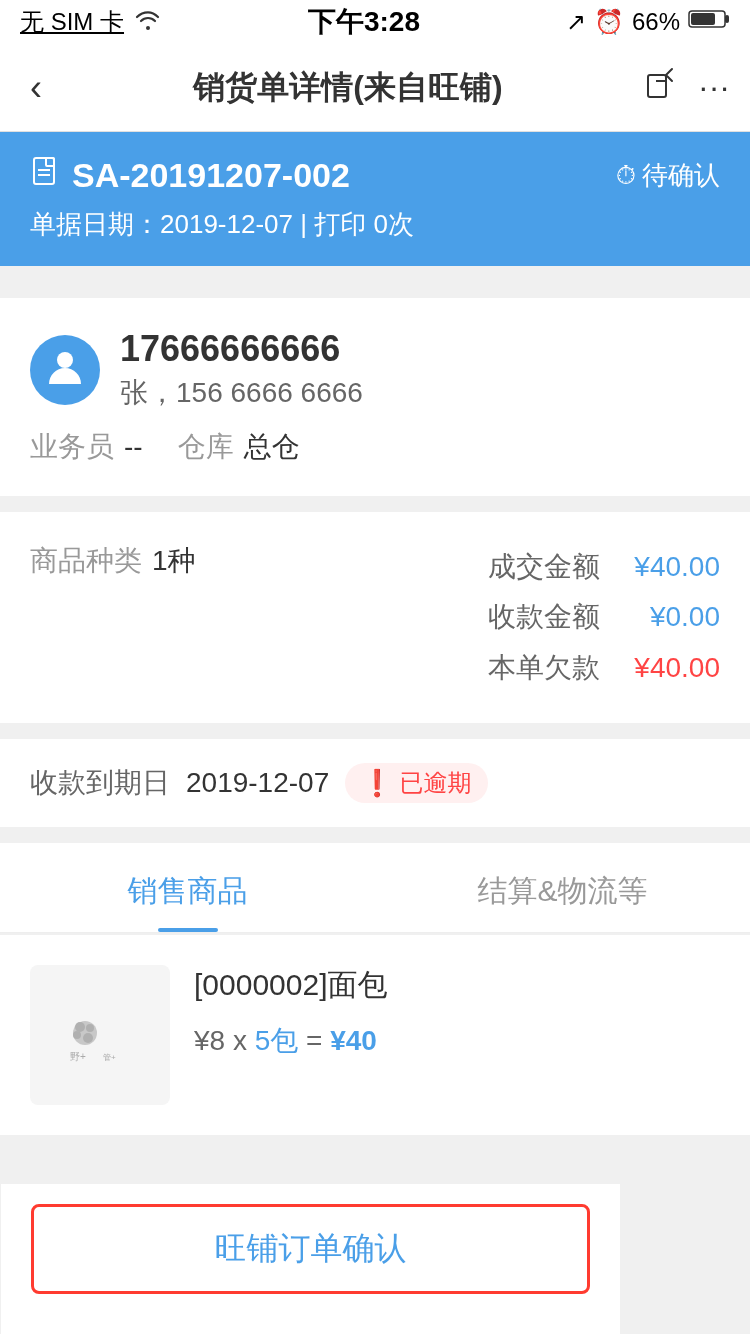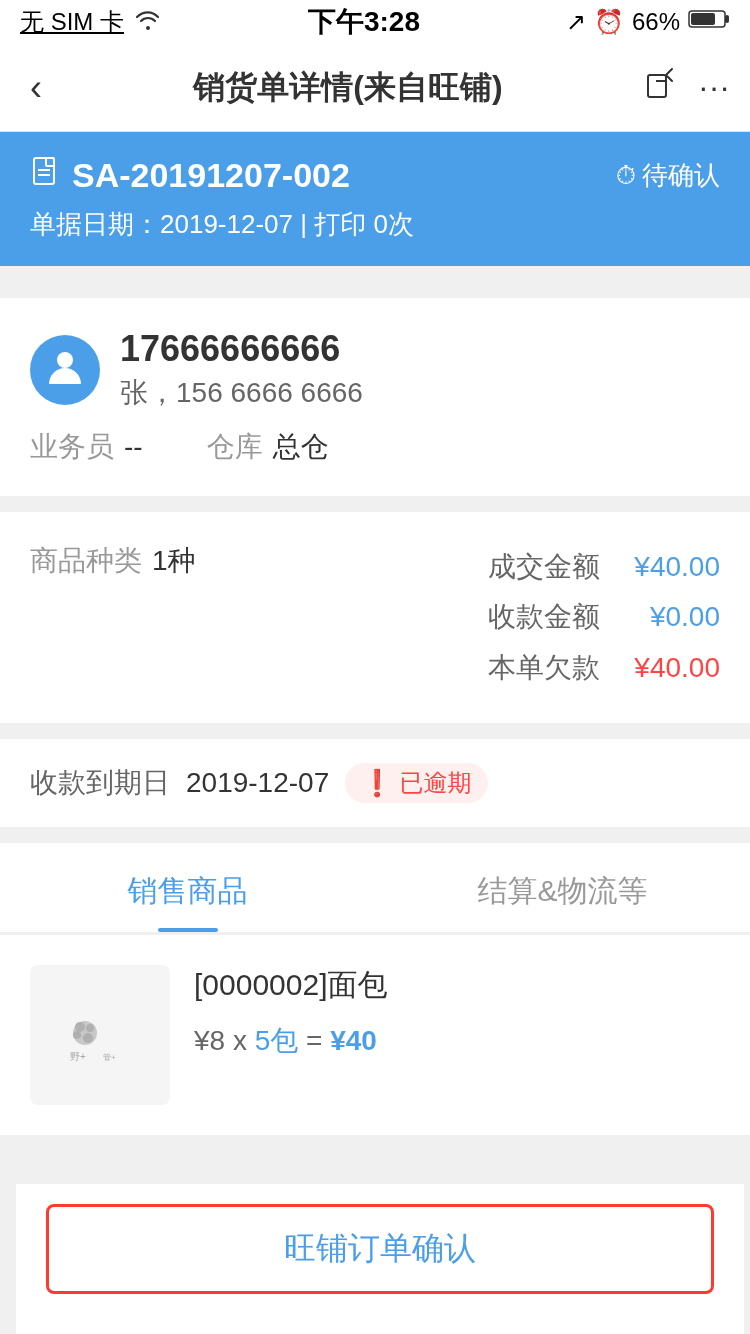--- a/index.html
+++ b/index.html
@@ -119,21 +119,21 @@
       font-weight: 600;
       color: #333;
     }
     .customer-name {
       font-size: 28px;
       color: #666;
       margin-top: 4px;
     }
     .customer-details {
       display: flex;
-      gap: 64px;
+      gap: 35px;
       margin-top: 16px;
       font-size: 28px;
       color: #666;
     }
     .detail-item { display: flex; gap: 10px; align-items: center; }
     .detail-label { color: #999; }
     .detail-value { color: #333; }
 
     
     .summary-section {
@@ -263,22 +263,22 @@
     
     .bottom-spacer {
       height: 200px;
       background: #f0f0f0;
     }
 
     
     .confirm-btn-container {
       position: fixed;
       bottom: 0;
-      left: 16px;
-      width: 728px;
+      left: 1px;
+      width: 619px;
       padding: 20px 30px 40px;
       background: #fff;
     }
     .confirm-btn {
       width: 100%;
       height: 90px;
       background: #fff;
       border: 3px solid #ff3b30;
       border-radius: 8px;
       font-size: 32px;

